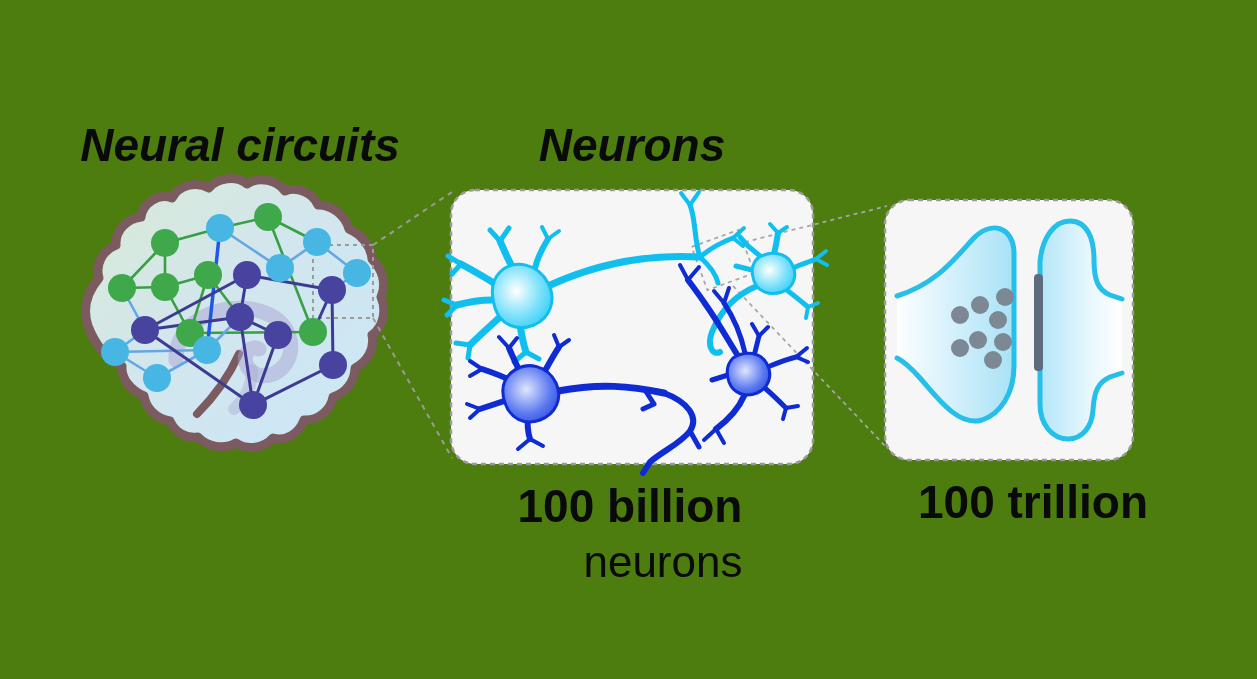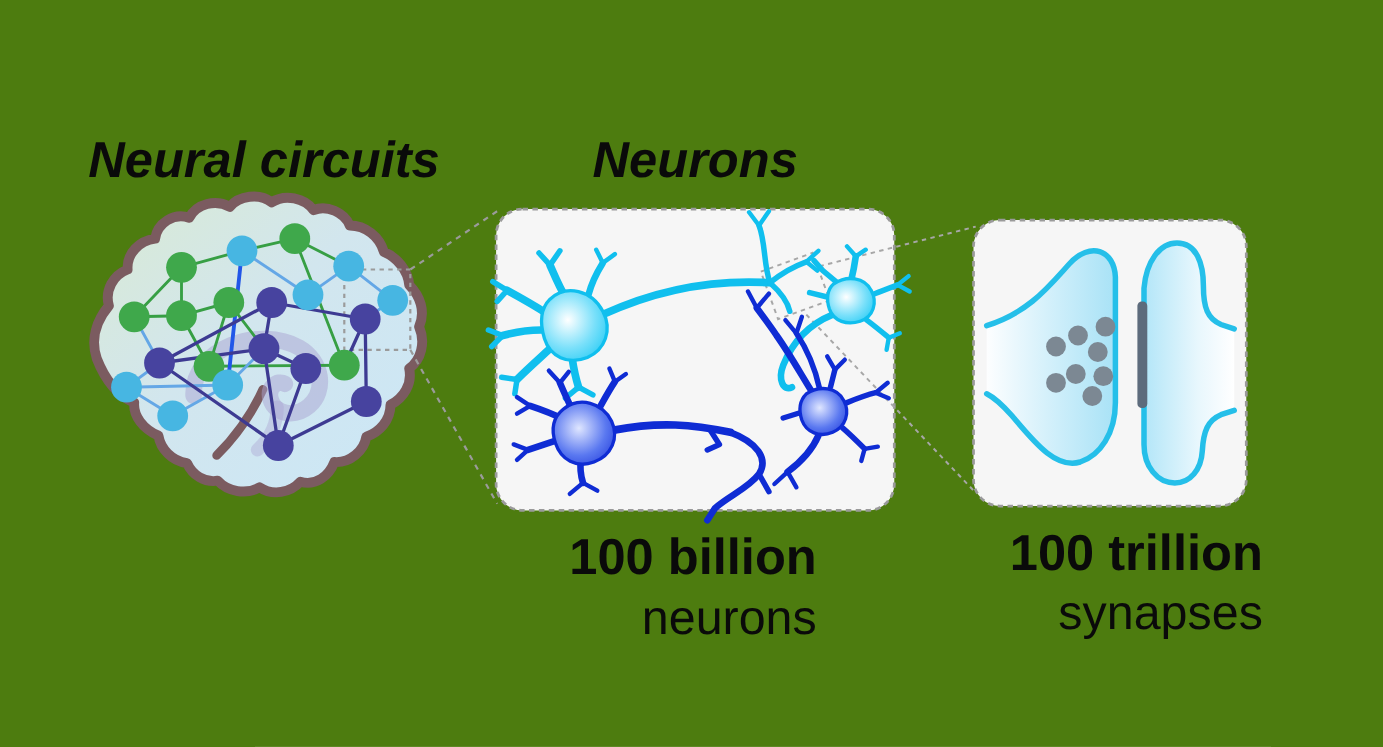--- a/index.html
+++ b/index.html
@@ -258,16 +258,15 @@
   <div class="sec-title" style="left:632px;top:118px;">Neurons</div>
 
 
   <div class="caption" style="left:630px;top:478px;">
     <div class="big">100 billion</div>
     <div class="small">neurons</div>
   </div>
 
   <div class="caption" style="left:1009px;top:474px;margin-left:24px;">
     <div class="big">100 trillion</div>
-    <div class="small">synapses</div>
   </div>
 
 </div>
 
 </body></html>

